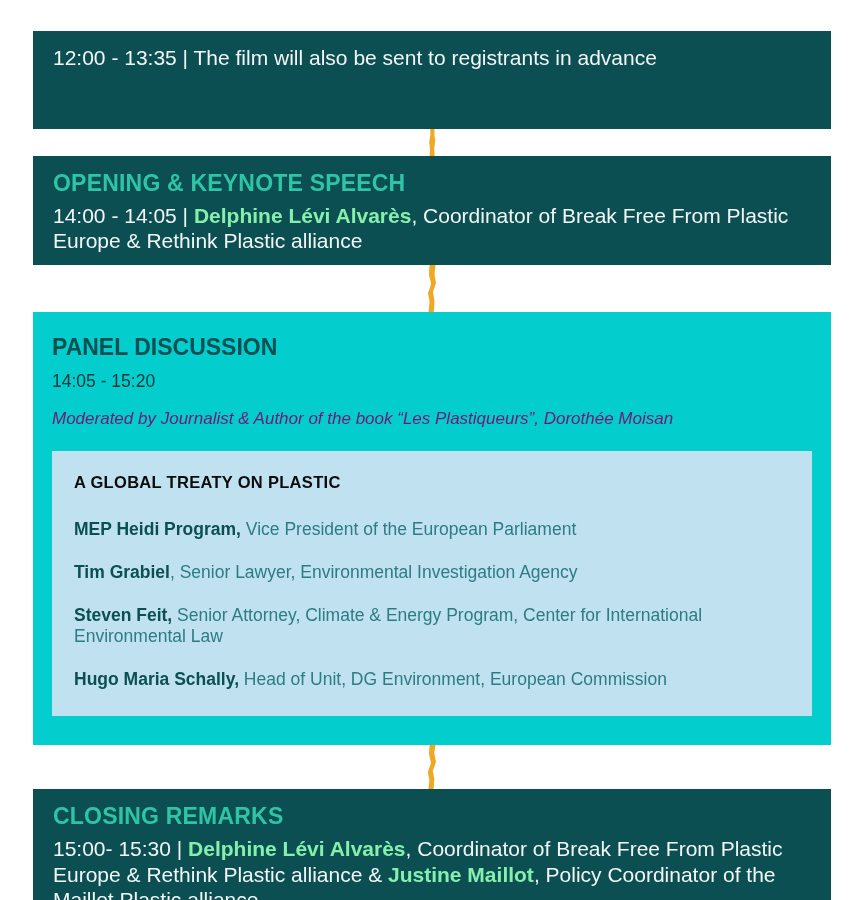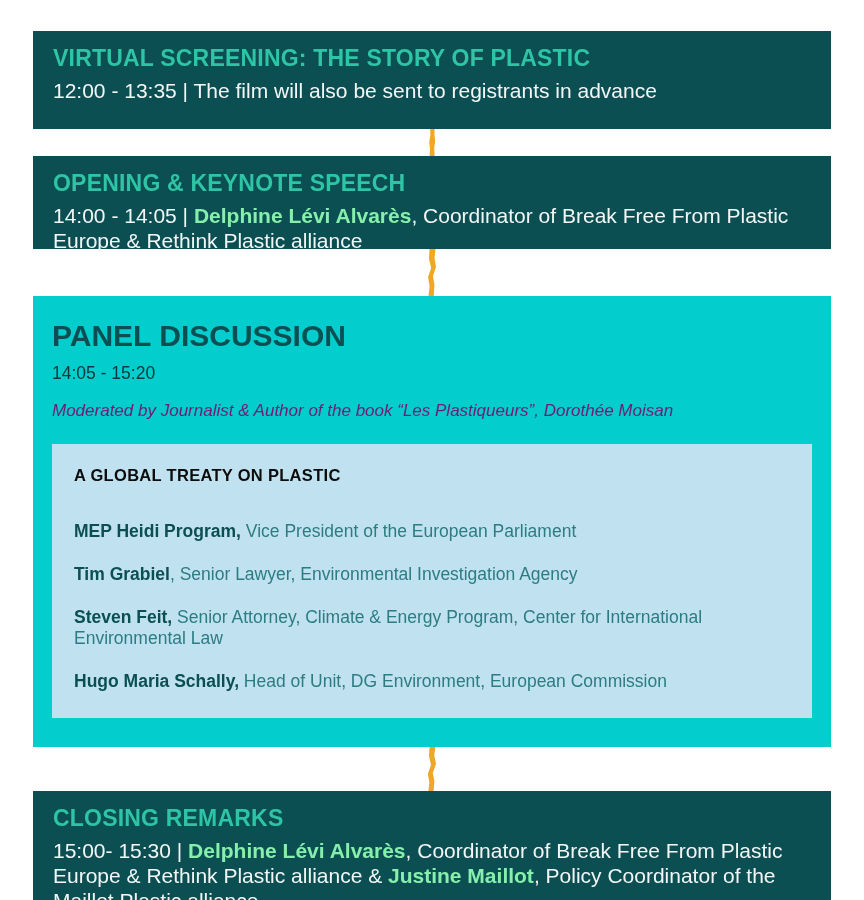--- a/index.html
+++ b/index.html
@@ -49,21 +49,21 @@
   }
 
   
   .block-cyan {
     background: #03cdcd;
     box-sizing: border-box;
     padding: 22px 19px 29px 19px;
   }
   .block-cyan .session-title {
     color: #0b4f52;
-    font-size: 30px;
+    font-size: 23px;
     font-weight: bold;
     line-height: 1.18;
     margin: 0 0 10px 0;
     text-transform: uppercase;
   }
   .block-cyan .panel-time {
     color: #09383b;
     font-size: 17.5px;
     line-height: 1.25;
     margin: 0 0 15px 0;
@@ -80,21 +80,21 @@
   .speakers-panel {
     background: #c0e2f0;
     box-sizing: border-box;
     padding: 22px 22px 26px 22px;
   }
   .speakers-heading {
     color: #0c0c0c;
     font-size: 16.5px;
     font-weight: bold;
     letter-spacing: 0.3px;
-    margin: 0 0 36px 0;
+    margin: 0 0 27px 0;
     text-transform: uppercase;
   }
   .speaker-row {
     color: #2c7c82;
     font-size: 17.5px;
     line-height: 1.2;
     margin: 0 0 22px 0;
   }
   .speaker-row:last-child { margin-bottom: 0; }
   .speaker-row b {
@@ -114,33 +114,32 @@
     transform: translateX(-50%);
     display: block;
   }
 </style>
 </head>
 <body>
 
 <div class="agenda">
 
   <section class="block-dark" style="height:98px;">
-    <h2 class="session-title">VIRTUAL SCREENING: THE STORY OF PLASTIC</h2>
     <p class="session-detail">
       <span>12:00 - 13:35</span><span> | </span><span>The film will also be sent to registrants in advance</span>
     </p>
   </section>
 
   <div class="connector" style="height:27px;">
     <svg width="16" height="27" viewBox="0 0 16 27">
       <path d="M6.2,0 L10.6,0 L10.4,6 L11.2,12 L10.2,19 L10.6,27 L5.6,27 L6.0,20 L5.2,13 L6.4,6 Z" fill="#efa724"></path>
     </svg>
   </div>
 
-  <section class="block-dark" style="height:93px;">
+  <section class="block-dark" style="height:109px;">
     <h2 class="session-title">OPENING &amp; KEYNOTE SPEECH</h2>
     <p class="session-detail">
       <span>14:00 - 14:05</span><span> | </span><b>Delphine Lévi Alvarès</b><span>, Coordinator of Break Free From Plastic Europe &amp; Rethink Plastic alliance</span>
     </p>
   </section>
 
   <div class="connector" style="height:47px;">
     <svg width="18" height="47" viewBox="0 0 18 47">
       <path d="M6.5,0 L12.5,0 L11.5,9 L13.0,18 L10.0,27 L11.5,36 L10.8,47 L5.5,47 L6.6,37 L5.0,28 L8.2,19 L6.0,10 Z" fill="#efa724"></path>
     </svg>

